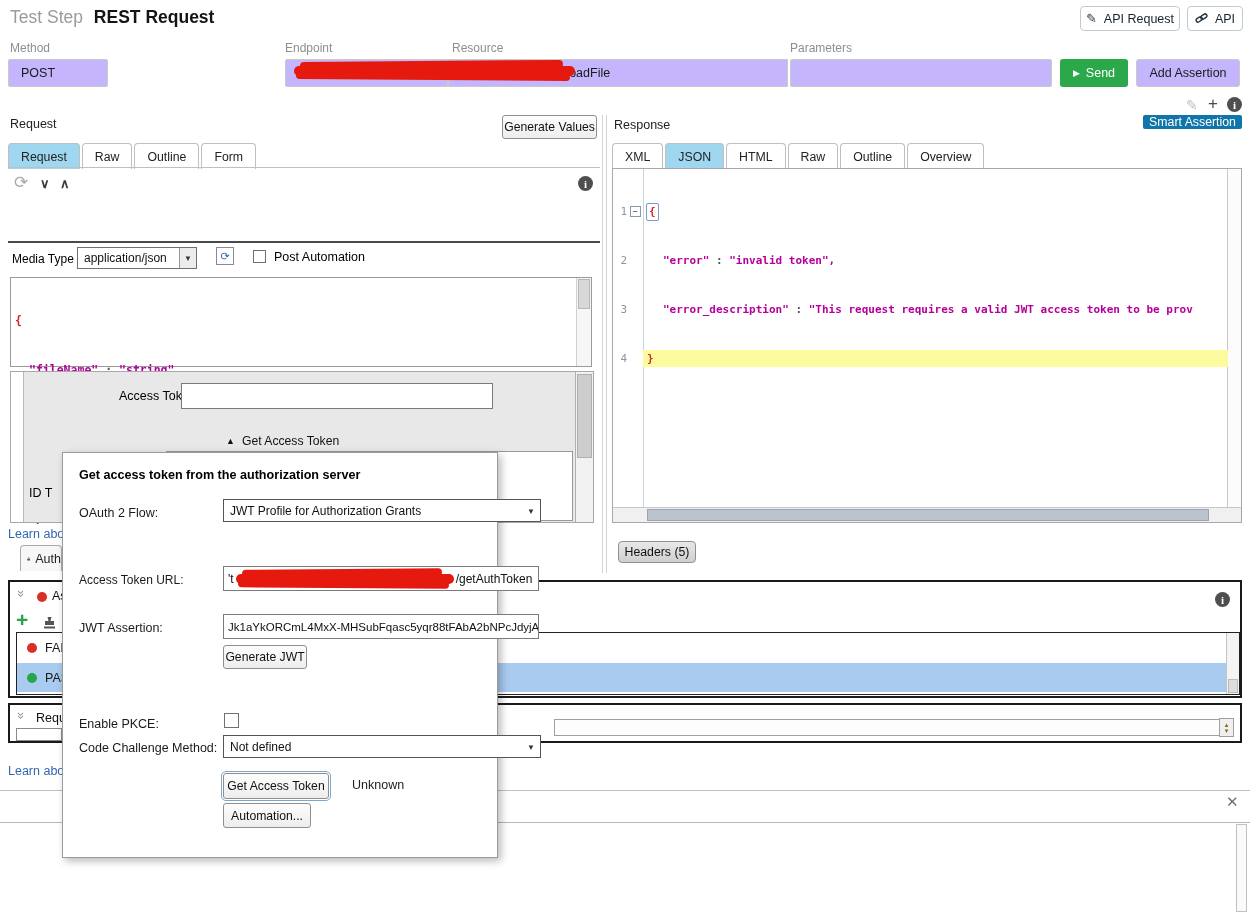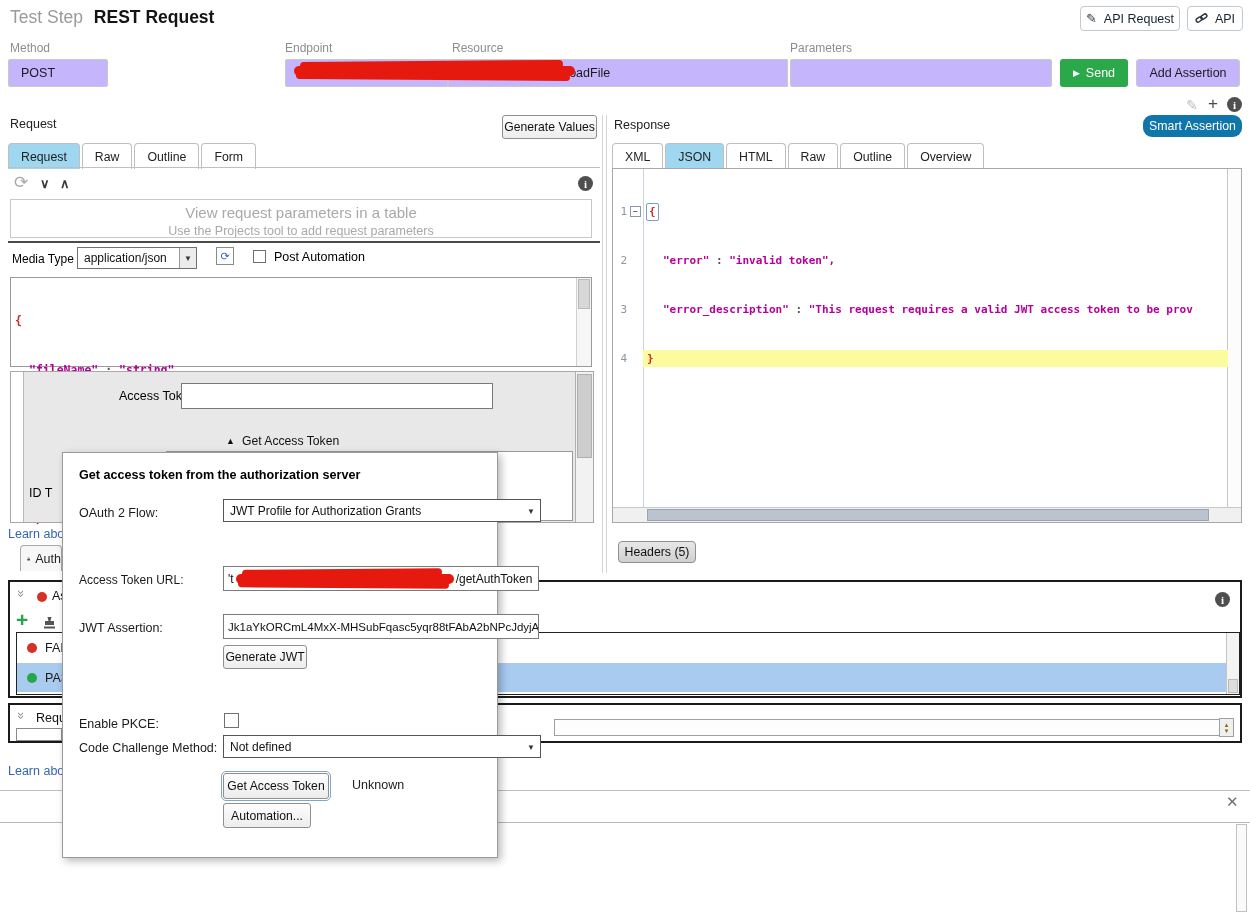--- a/index.html
+++ b/index.html
@@ -109,24 +109,20 @@
         <span>Form</span>
       </span>
   </div>
   <div class="abs" style="left:8px;top:167px;width:592px;height:1px;background:#bfbfbf;"></div>
 
   <div class="abs" style="left:14px;top:172px;font-size:17px;color:#a9a9a9;">⟳</div>
   <div class="abs" style="left:40px;top:176px;font-size:13px;color:#3a3a3a;font-weight:bold;">∨</div>
   <div class="abs" style="left:60px;top:176px;font-size:13px;color:#3a3a3a;font-weight:bold;">∧</div>
   <div class="abs info" style="left:578px;top:176px;">i</div>
 
-  <div class="abs" style="left:10px;top:199px;width:582px;height:39px;border:1px solid #c8c8c8;overflow:hidden;text-align:center;">
-    <div style="font-size:15px;color:#a9a9a9;margin-top:4px;">View request parameters in a table</div>
-    <div style="font-size:12.5px;color:#a9a9a9;margin-top:3px;">Use the Projects tool to add request parameters</div>
-  </div>
   <div class="abs" style="left:8px;top:241px;width:592px;height:2px;background:#4a4a4a;"></div>
 
   <div class="abs" style="left:12px;top:252px;font-size:12px;color:#000;">Media Type</div>
   <div class="abs combo" style="left:77px;top:247px;width:120px;height:22px;">
     <span>application/json</span>
     <span style="position:absolute;right:0;top:0;bottom:0;width:16px;border-left:1px solid #999;background:#ececec;display:flex;align-items:center;justify-content:center;">
       <span class="arr" style="position:static;transform:none;">▼</span>
     </span>
   </div>
   <div class="abs" style="left:216px;top:247px;width:18px;height:18px;border:1px solid #8a8a8a;display:flex;align-items:center;justify-content:center;font-size:11px;color:#2b5da6;">⟳</div>
@@ -209,21 +205,21 @@
   </div>
 
   <div class="abs link" style="left:8px;top:764px;width:54px;overflow:hidden;">Learn abo</div>
 
   <div class="abs" style="left:0;top:790px;width:1250px;height:1px;background:#c0c0c0;"></div>
   <div class="abs" style="left:1226px;top:793px;font-size:15px;color:#707070;">✕</div>
   <div class="abs" style="left:0;top:822px;width:1250px;height:1px;background:#b8b8b8;"></div>
   <div class="abs" style="left:1236px;top:824px;width:11px;height:88px;background:#fafafa;border:1px solid #c0c0c0;"></div>
 
   <div class="abs" style="left:614px;top:118px;font-size:12.5px;color:#222;">Response</div>
-  <div class="abs" style="left:1143px;top:115px;width:99px;height:22px;background:#1076a9;border-radius:9px;color:#fff;font-size:12.3px;display:flex;align-items:center;justify-content:center;">
+  <div class="abs" style="left:1143px;top:115px;width:99px;height:14px;background:#1076a9;border-radius:2px;color:#fff;font-size:12.3px;display:flex;align-items:center;justify-content:center;">
     <span>Smart Assertion</span>
   </div>
 
   <div class="abs" style="left:612px;top:143px;height:25px;">
     <span class="tab">
         <span>XML</span>
       </span><span class="tab sel">
         <span>JSON</span>
       </span><span class="tab">
         <span>HTML</span>

